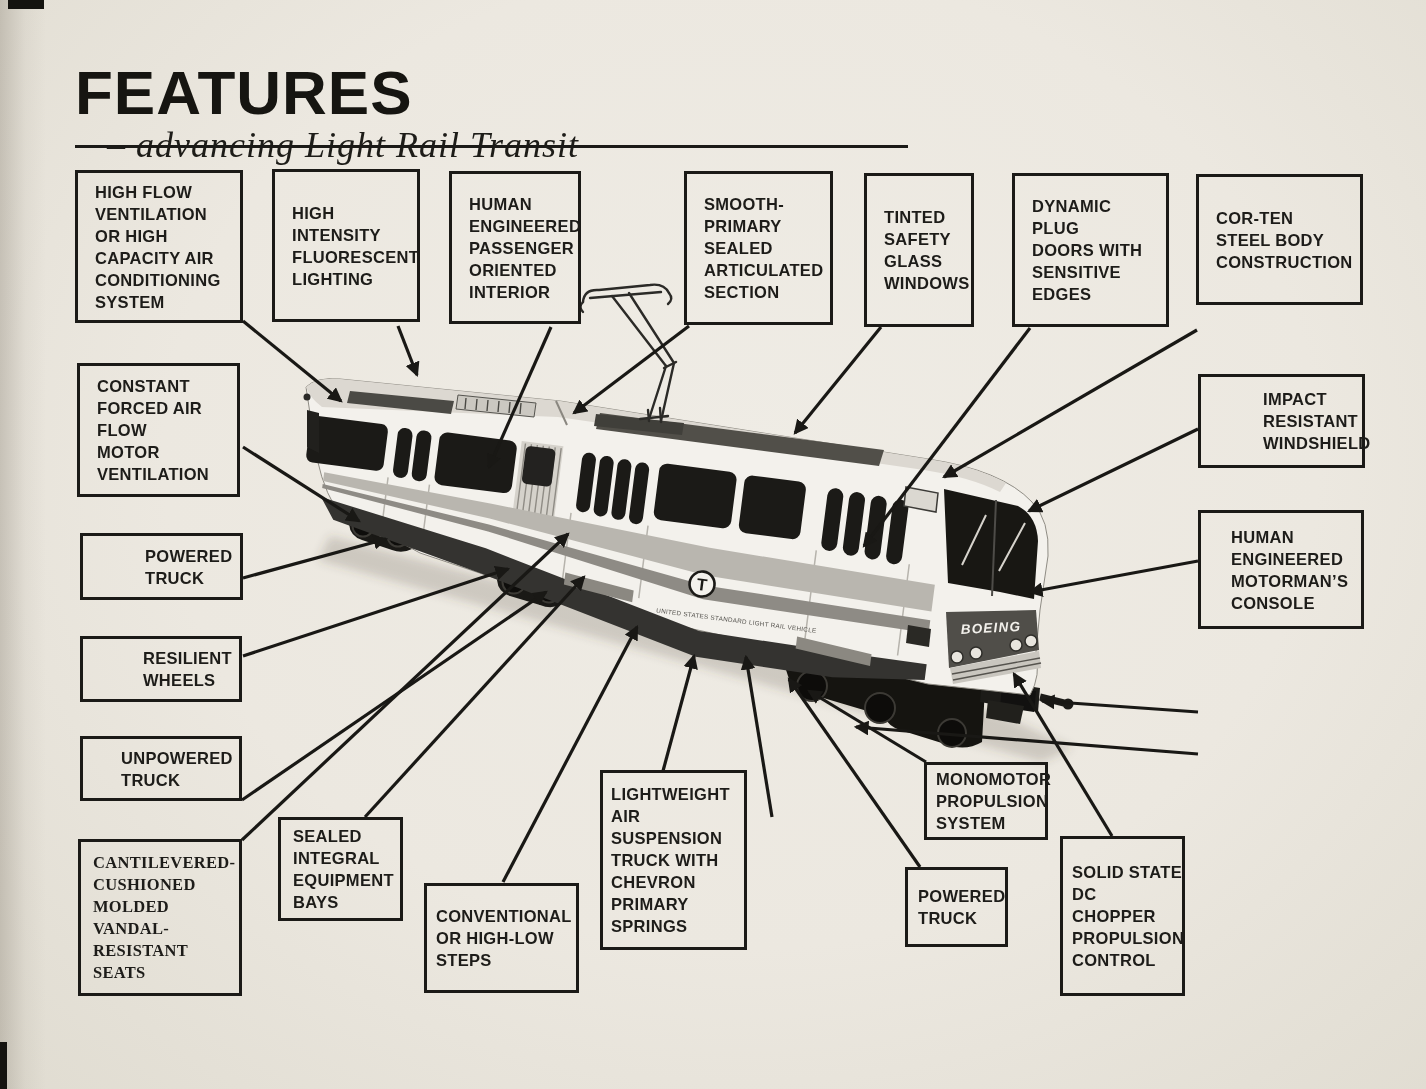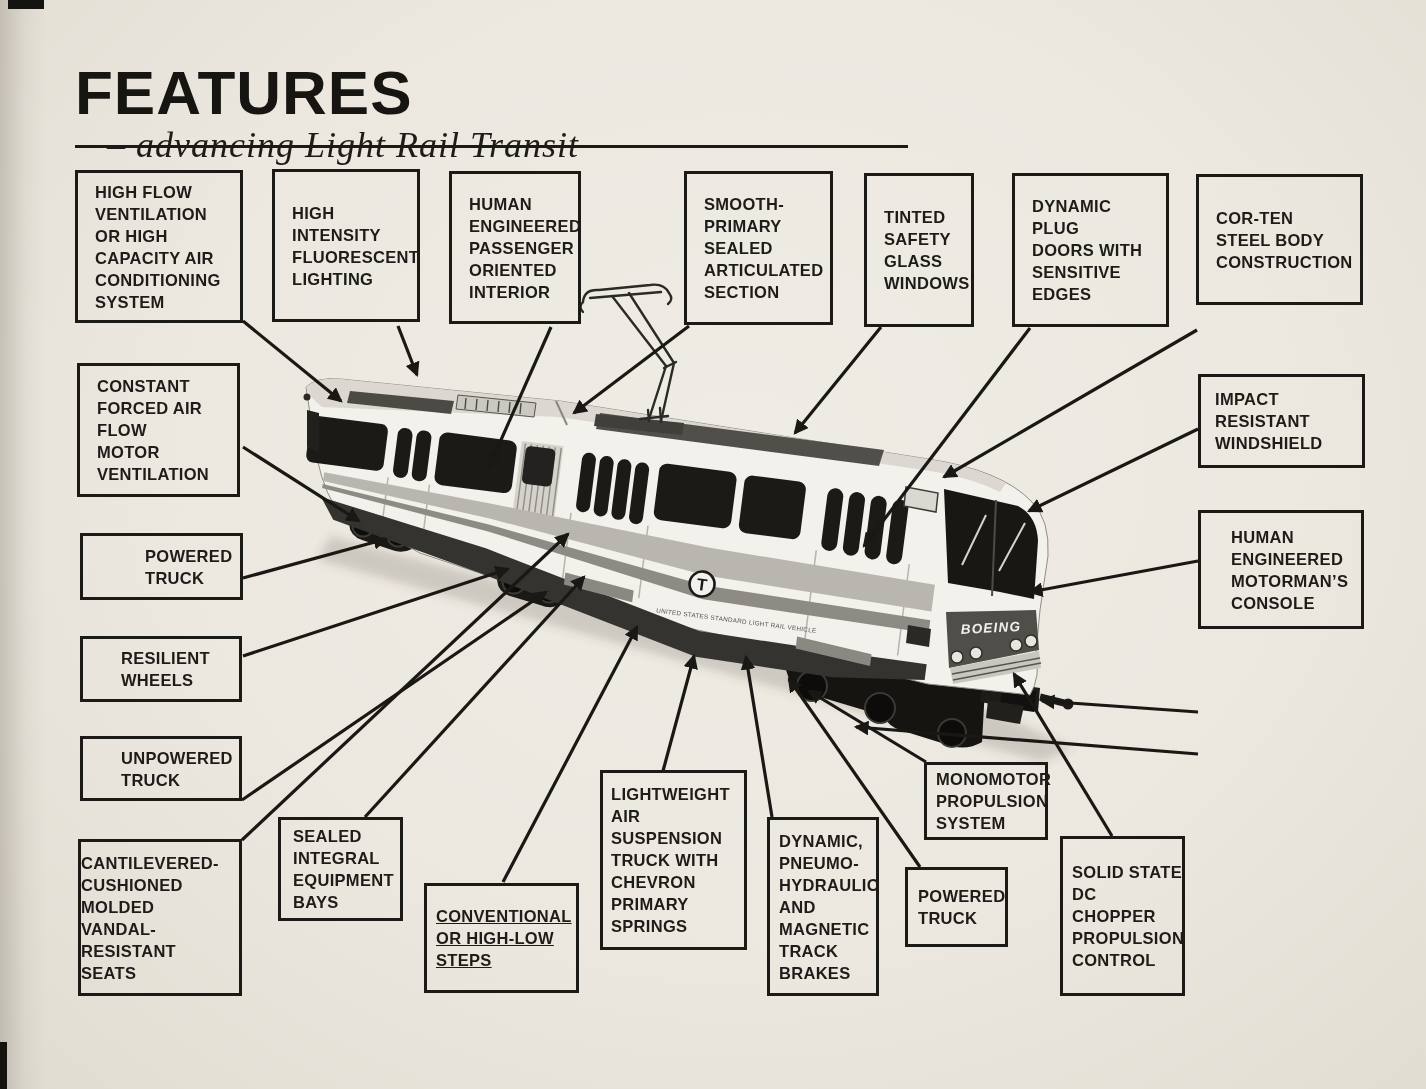--- a/index.html
+++ b/index.html
@@ -244,74 +244,65 @@
 FORCED AIR
 FLOW
 MOTOR
 VENTILATION</span>
     </div>
   <div class="callout" style="left:80px;top:533px;width:163px;height:67px;">
       <span style="padding-left:62px;">POWERED
 TRUCK</span>
     </div>
   <div class="callout" style="left:80px;top:636px;width:162px;height:66px;">
-      <span style="padding-left:38px;">RESILIENT
+      <span style="padding-left:60px;">RESILIENT
 WHEELS</span>
     </div>
   <div class="callout" style="left:80px;top:736px;width:162px;height:65px;">
       <span style="padding-left:38px;">UNPOWERED
 TRUCK</span>
     </div>
   <div class="callout" style="left:78px;top:839px;width:164px;height:157px;">
-      <span style="padding-left:0;">CANTILEVERED-
+      <span style="padding-left:12px;font-family:Liberation Serif, serif;">CANTILEVERED-
 CUSHIONED
 MOLDED
 VANDAL-
 RESISTANT
 SEATS</span>
     </div>
   <div class="callout" style="left:1198px;top:374px;width:167px;height:94px;">
-      <span style="padding-left:14px;">IMPACT
+      <span style="padding-left:30px;margin-left:32px;">IMPACT
 RESISTANT
 WINDSHIELD</span>
     </div>
   <div class="callout" style="left:1198px;top:510px;width:166px;height:119px;">
       <span style="padding-left:30px;">HUMAN
 ENGINEERED
 MOTORMAN’S
 CONSOLE</span>
     </div>
   <div class="callout" style="left:278px;top:817px;width:125px;height:104px;">
       <span style="padding-left:12px;">SEALED
 INTEGRAL
 EQUIPMENT
 BAYS</span>
     </div>
   <div class="callout" style="left:424px;top:883px;width:155px;height:110px;">
-      <span style="padding-left:9px;text-decoration:underline;">CONVENTIONAL
+      <span style="padding-left:9px;">CONVENTIONAL
 OR HIGH-LOW
 STEPS</span>
     </div>
   <div class="callout" style="left:600px;top:770px;width:147px;height:180px;">
       <span style="padding-left:8px;">LIGHTWEIGHT
 AIR SUSPENSION
 TRUCK WITH
 CHEVRON
 PRIMARY
 SPRINGS</span>
     </div>
-  <div class="callout" style="left:767px;top:817px;width:112px;height:179px;">
-      <span style="padding-left:9px;">DYNAMIC,
-PNEUMO-
-HYDRAULIC
-AND
-MAGNETIC
-TRACK
-BRAKES</span>
-    </div>
   <div class="callout" style="left:905px;top:867px;width:103px;height:80px;">
       <span style="padding-left:10px;">POWERED
 TRUCK</span>
     </div>
   <div class="callout" style="left:924px;top:762px;width:124px;height:78px;">
       <span style="padding-left:9px;">MONOMOTOR
 PROPULSION
 SYSTEM</span>
     </div>
   <div class="callout" style="left:1060px;top:836px;width:125px;height:160px;">

